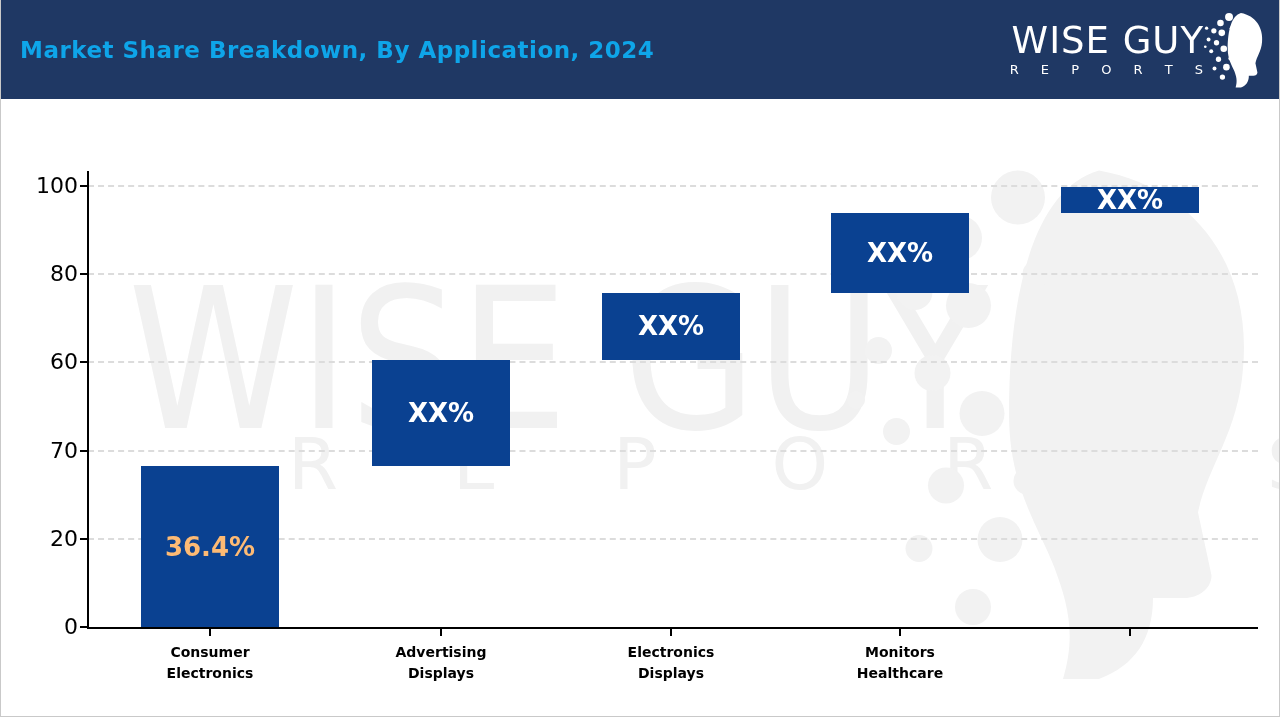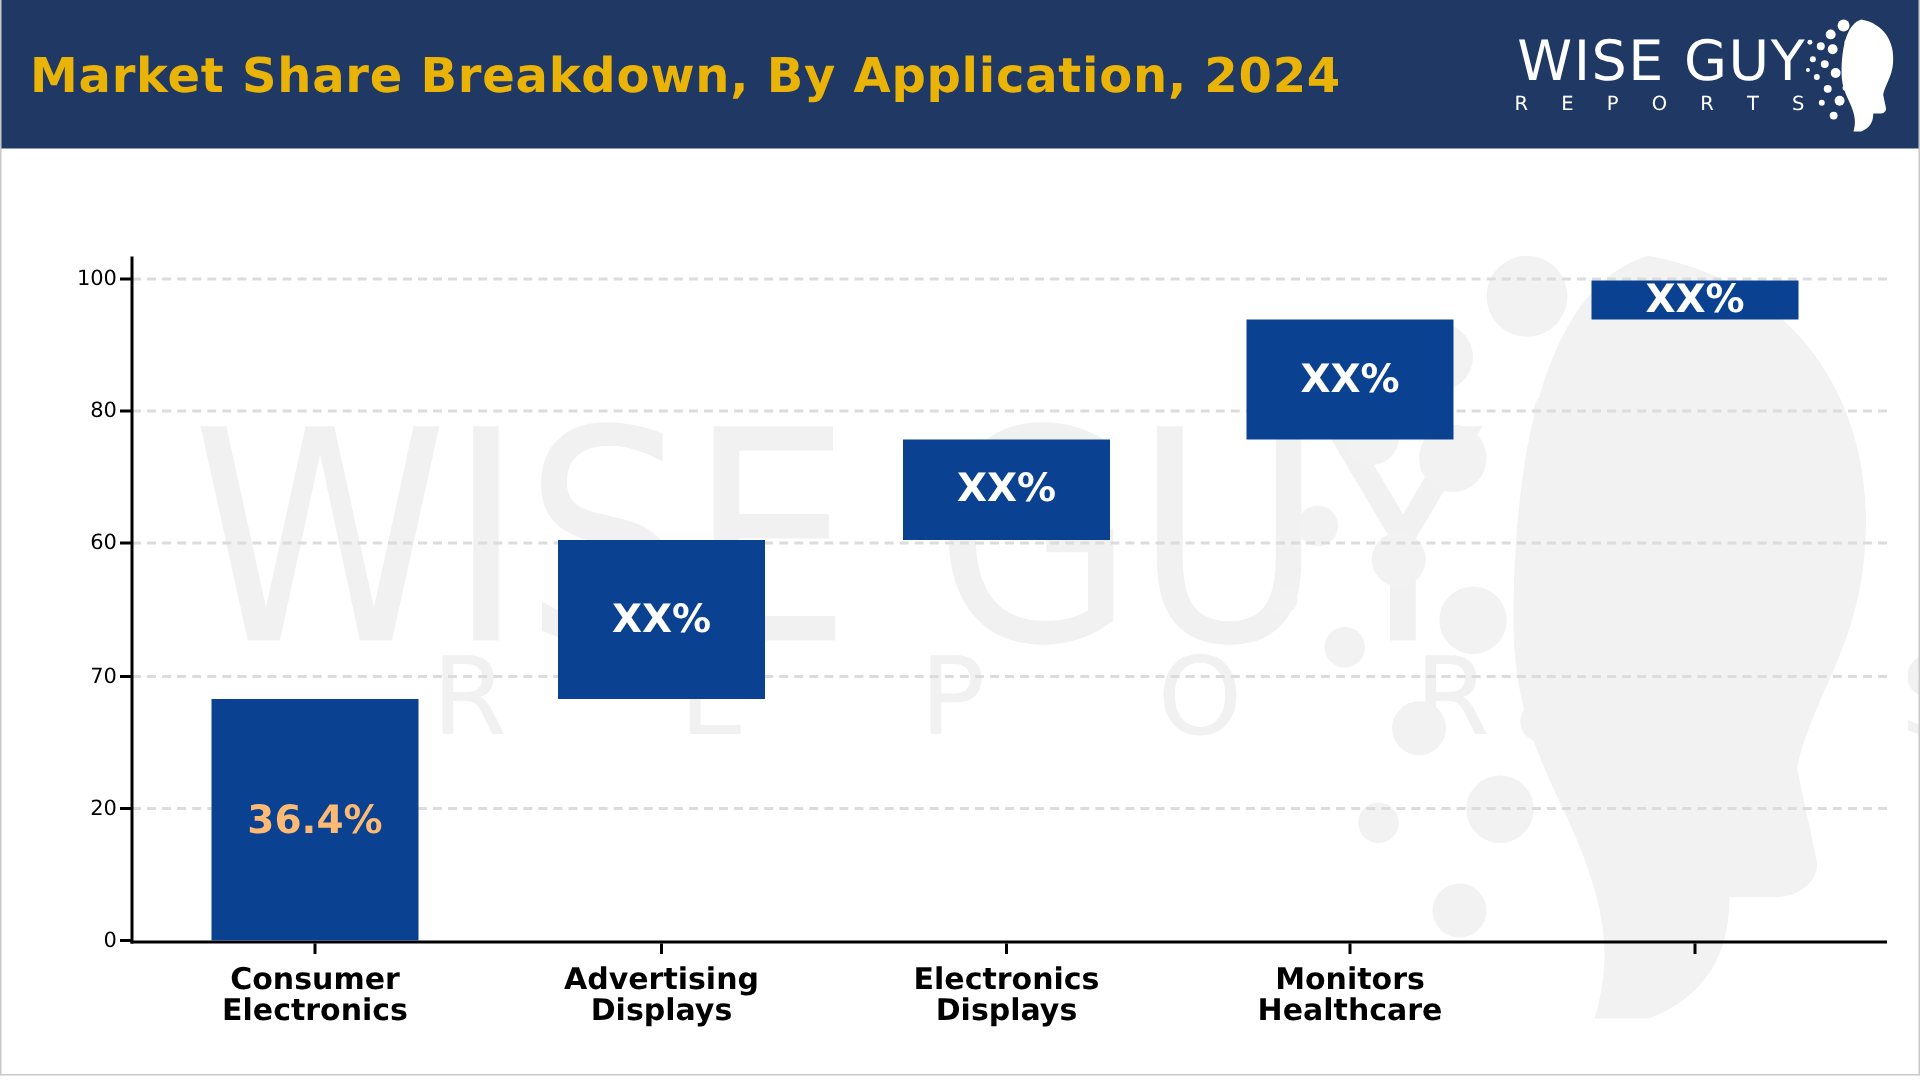--- a/index.html
+++ b/index.html
@@ -6,21 +6,21 @@
   .canvas{
     position:relative;width:1280px;height:720px;background:#ffffff;
     overflow:hidden;font-family:"DejaVu Sans","Liberation Sans",sans-serif;
   }
   
   .header{
     position:absolute;left:0;top:0;width:1280px;height:99px;
     background:#1f3864;z-index:5;display:flex;align-items:center;
   }
   .header h1{
-    margin:0 0 0 20px;color:#eab308;font-size:32px;font-weight:bold;
+    margin:0 0 0 20px;color:#0ea5e9;font-size:23px;font-weight:bold;
     letter-spacing:.5px;
   }
   .logo{
     position:absolute;right:14px;top:0;height:99px;display:flex;
     align-items:center;color:#ffffff;
   }
   .logo-text{text-align:center;margin-right:2px;}
   .logo-line1{font-size:37px;font-weight:500;letter-spacing:1px;line-height:1;}
   .logo-line2{font-size:13px;font-weight:400;letter-spacing:9px;margin-top:3px;padding-left:6px;}
   .logo-head{width:66px;height:88px;color:#ffffff;margin-left:-14px;}
@@ -33,27 +33,27 @@
   .watermark{position:absolute;z-index:1;color:#f1f1f1;pointer-events:none;}
   .wm1{left:128px;top:262px;font-size:196px;font-weight:500;line-height:1;
        transform:scaleX(.88);transform-origin:left top;white-space:nowrap;}
   .wm2{left:288px;top:428px;font-size:72px;font-weight:500;letter-spacing:46px;
        line-height:1;white-space:nowrap;}
   .wm-head{left:820px;top:150px;width:450px;height:545px;color:#f2f2f2;}
   
   #plot{position:absolute;left:0;top:0;width:1280px;height:720px;z-index:2;}
   .gridline{position:absolute;height:0;border-top:2px dashed #dcdcdc;}
   .spine{position:absolute;background:#000000;}
-  .ytick-label{position:absolute;width:48px;text-align:right;font-size:14px;
+  .ytick-label{position:absolute;width:48px;text-align:right;font-size:22px;
                color:#000000;line-height:22px;}
   .ytick-mark{position:absolute;height:2px;background:#000000;}
   .xtick-mark{position:absolute;width:2px;background:#000000;}
   .bar{position:absolute;display:flex;align-items:center;justify-content:center;}
   .bar-label{color:#ffffff;font-size:26px;font-weight:bold;white-space:nowrap;}
-  .xcat{position:absolute;text-align:center;font-size:20px;font-weight:bold;
+  .xcat{position:absolute;text-align:center;font-size:14px;font-weight:bold;
         color:#000000;line-height:21px;}
 </style>
 </head>
 <body>
 
 <div class="canvas">
 
   <div class="watermark wm1">WISE GUY</div>
   <div class="watermark wm2">R E P O R T S</div>
   <svg class="watermark wm-head" viewBox="0 0 100 120" preserveAspectRatio="xMidYMid meet">

